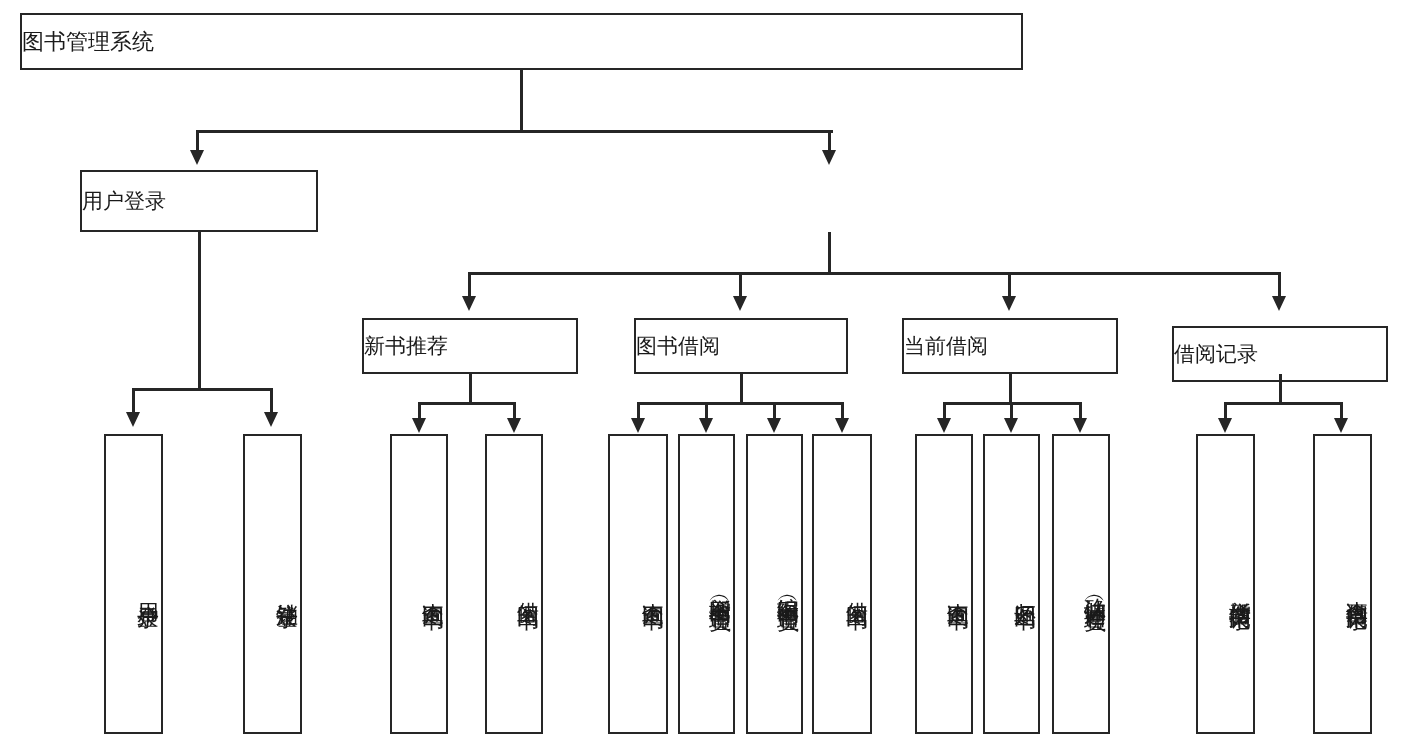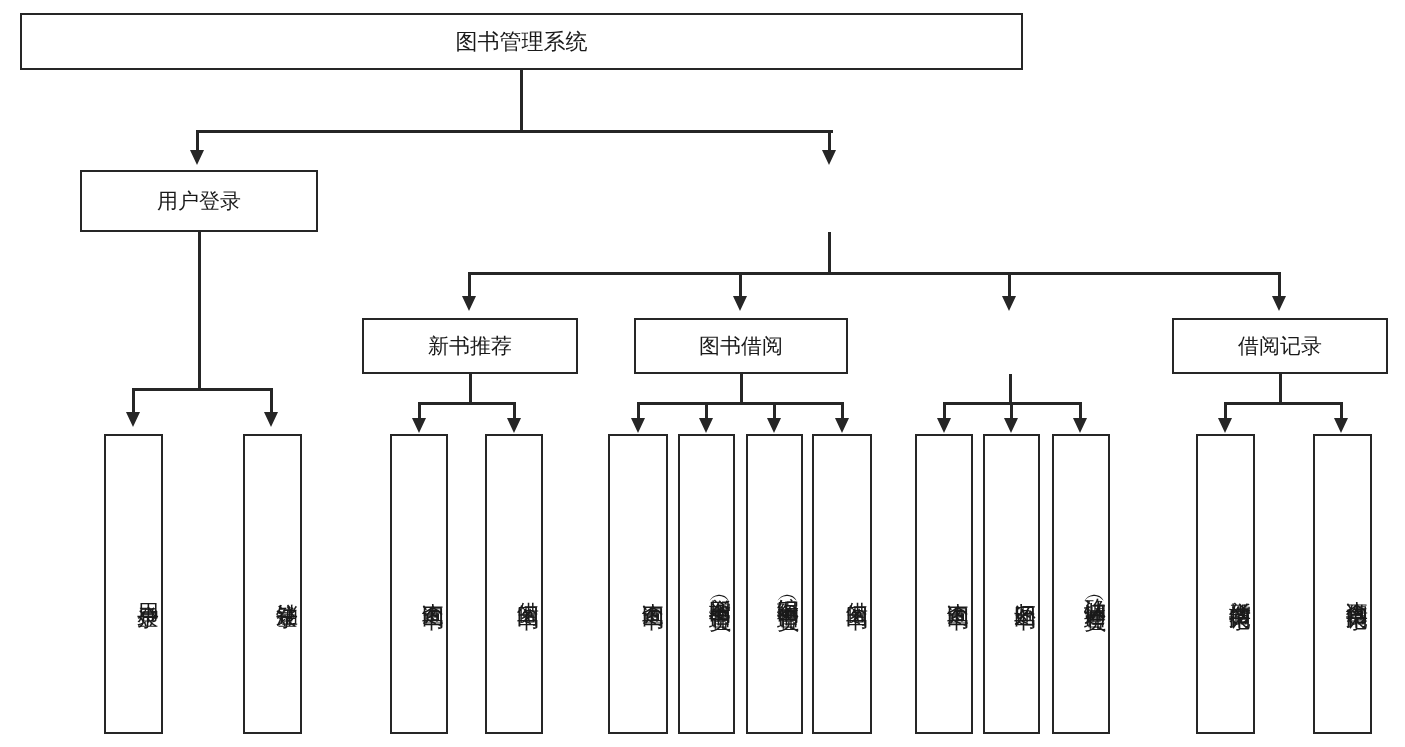--- a/index.html
+++ b/index.html
@@ -15,21 +15,21 @@
     overflow:hidden;
   }
   
   .node{
     position:absolute;
     box-sizing:border-box;
     border:2.5px solid #262626;
     background:#ffffff;
     display:flex;
     align-items:center;
-    justify-content:center;
+    justify-content:flex-start;
     color:#1a1a1a;
     line-height:1.18;
     text-align:center;
   }
   .node.root{
     font-size:22px;
   }
   .node.lvl2{
     font-size:21px;
   }
@@ -109,21 +109,24 @@
   <div class="arrow" style="left:1002px;top:296px;"></div>
   <div class="edge v" style="left:1278px;top:272px;width:2.5px;height:26px;"></div>
   <div class="arrow" style="left:1272px;top:296px;"></div>
 
   <div class="node lvl3" style="left:362px;top:318px;width:216px;height:56px;">
     <span>新书推荐</span>
   </div>
   <div class="node lvl3" style="left:634px;top:318px;width:214px;height:56px;">
     <span>图书借阅</span>
   </div>
-  <div class="node lvl3" style="left:1172px;top:318px;width:216px;height:56px;">
+  <div class="node lvl3" style="left:902px;top:318px;width:216px;height:56px;">
+    <span>当前借阅</span>
+  </div>
+  <div class="node lvl3" style="left:1172px;top:326px;width:216px;height:56px;">
     <span>借阅记录</span>
   </div>
 
   <div class="edge v" style="left:469px;top:374px;width:2.5px;height:30px;"></div>
   <div class="edge h" style="left:418px;top:402px;width:98px;height:2.5px;"></div>
   <div class="edge v" style="left:418px;top:402px;width:2.5px;height:18px;"></div>
   <div class="arrow" style="left:412px;top:418px;"></div>
   <div class="edge v" style="left:513px;top:402px;width:2.5px;height:18px;"></div>
   <div class="arrow" style="left:507px;top:418px;"></div>
 

